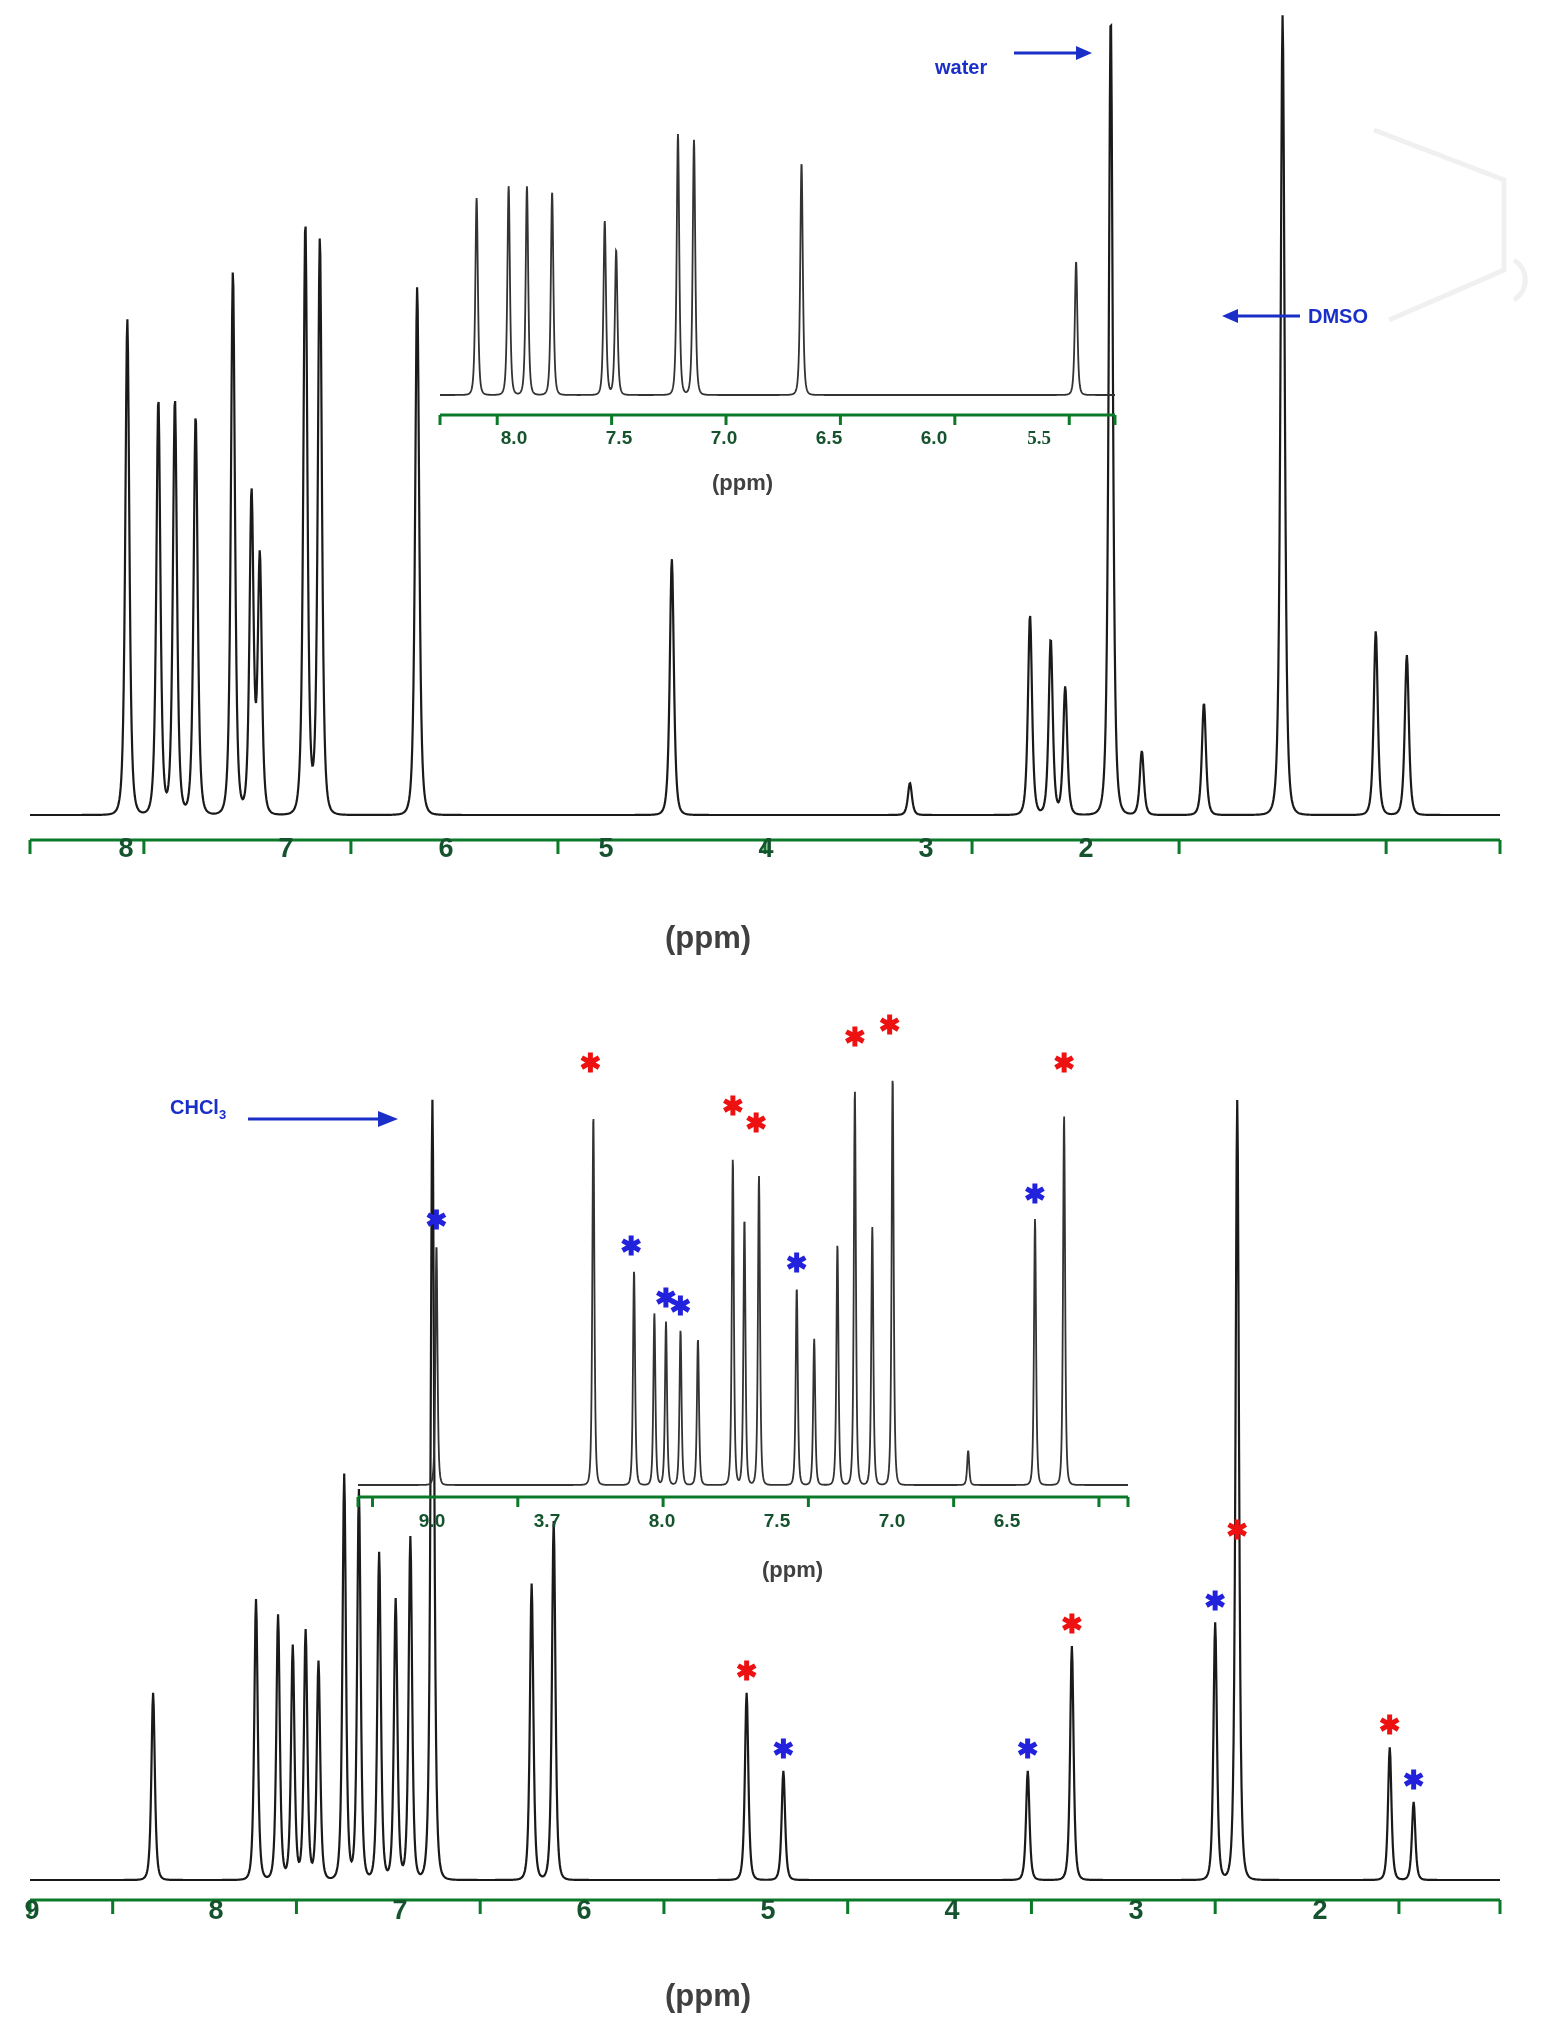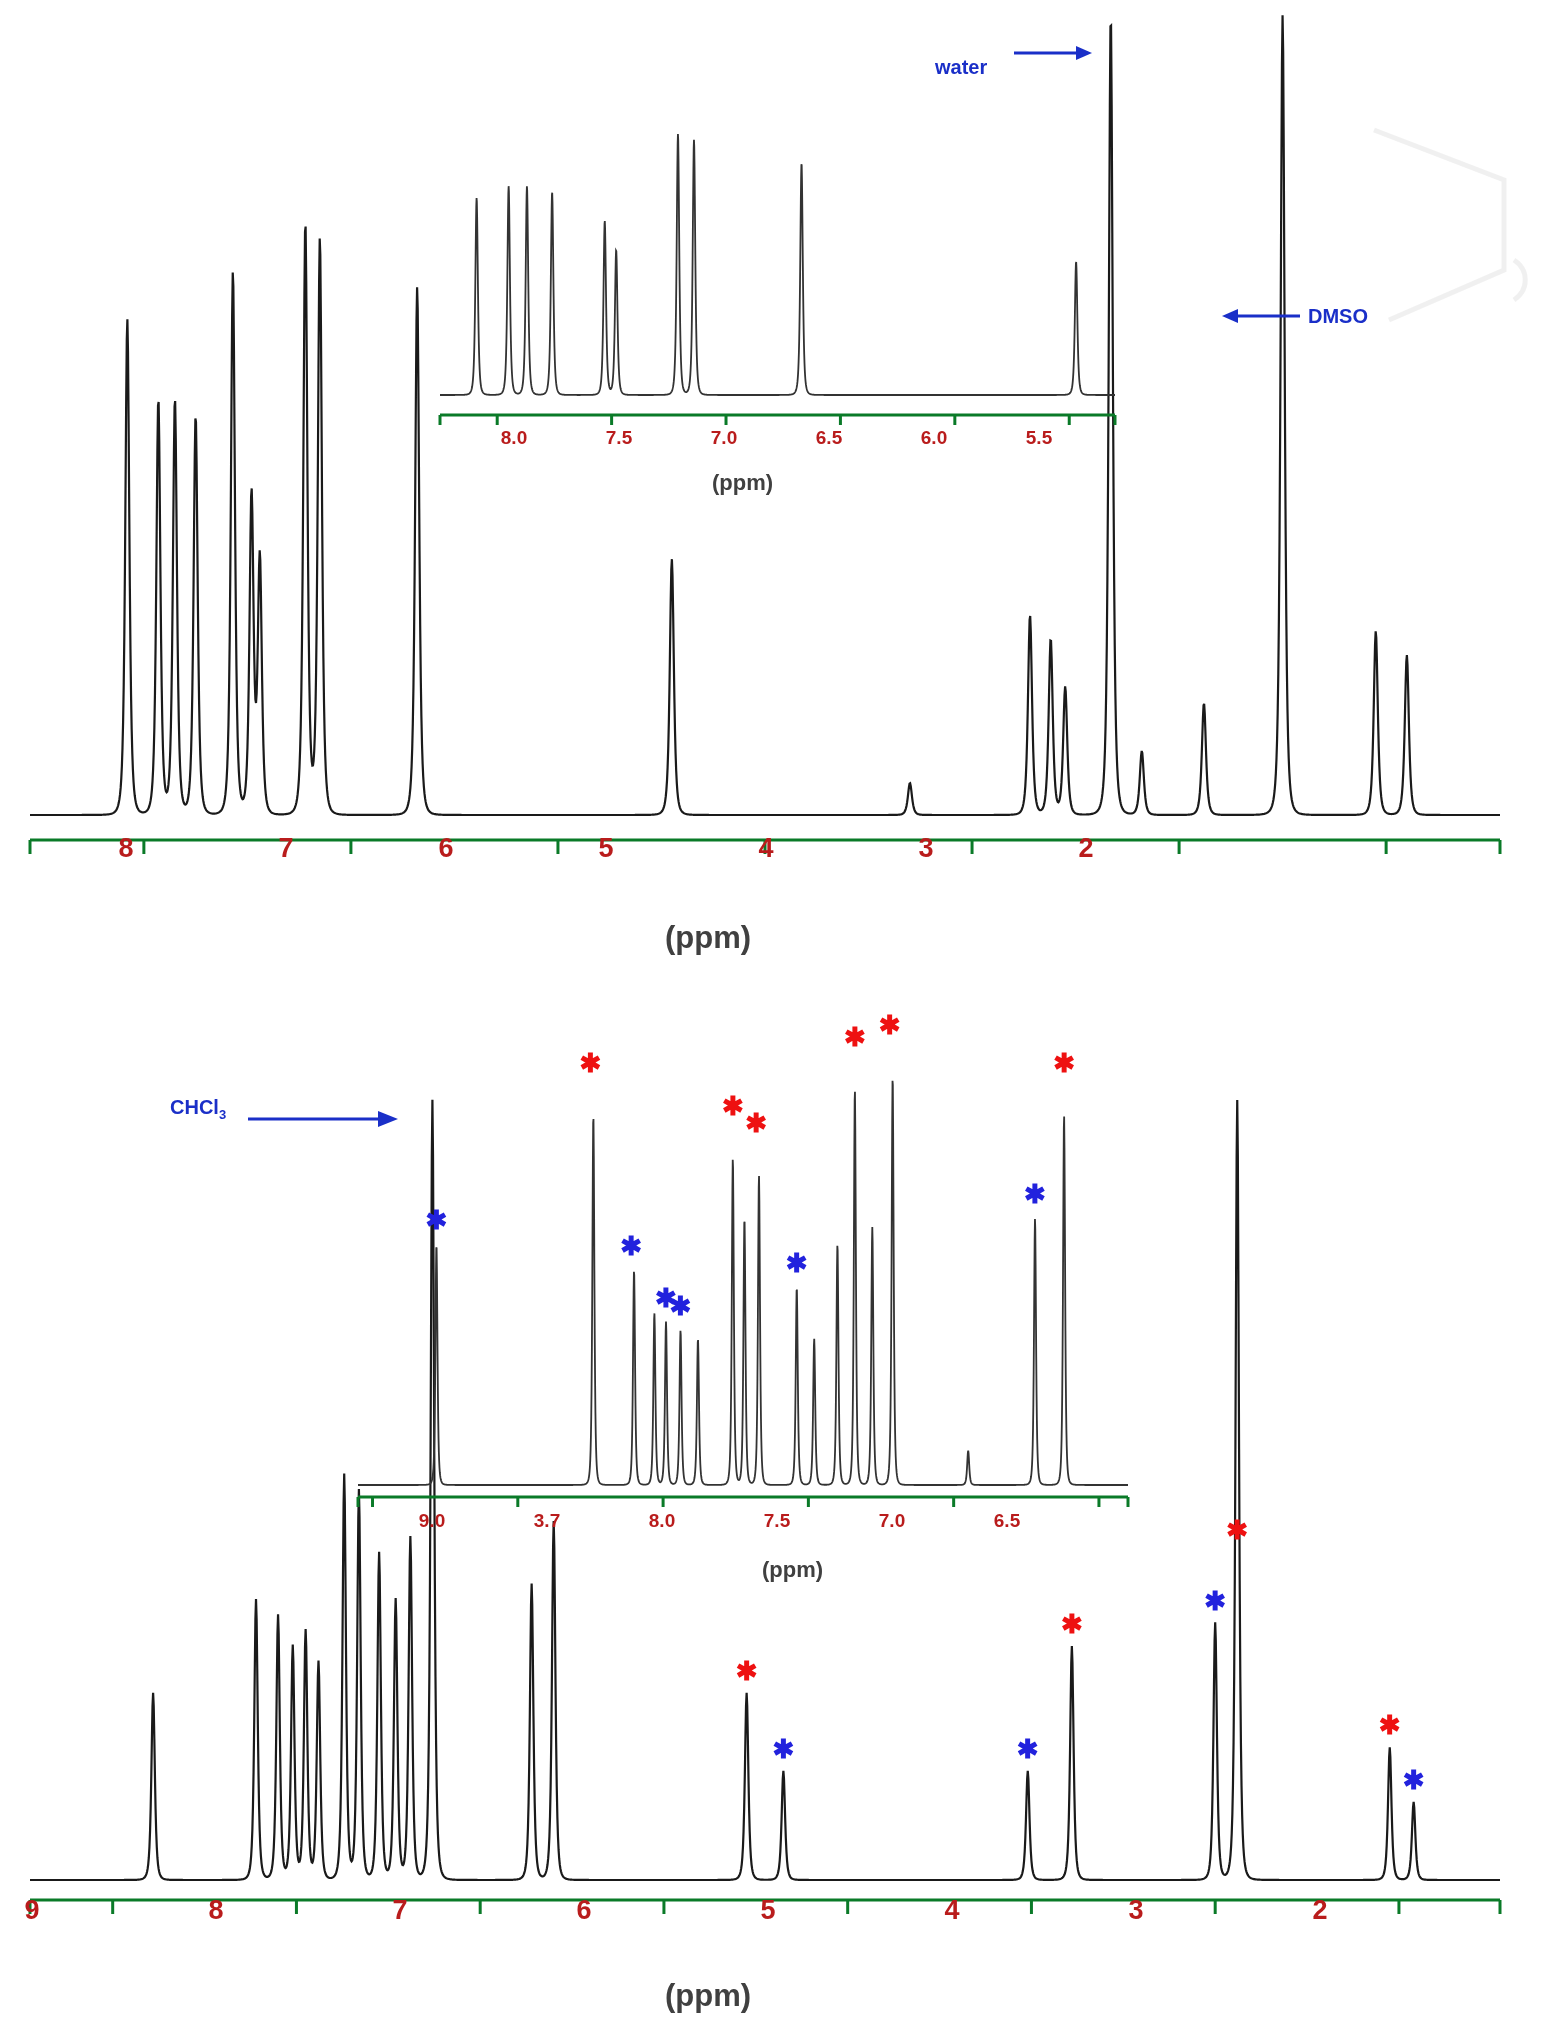--- a/index.html
+++ b/index.html
@@ -36,21 +36,21 @@
     white-space: nowrap;
   }
   .ppm-main {
     font-size: 31px;
   }
   .ppm-inset {
     font-size: 22px;
   }
   .tick-label {
     position: absolute;
-    color: #b91c1c;
+    color: #14532d;
     font-weight: bold;
     font-family: "Liberation Sans", sans-serif;
     white-space: nowrap;
     transform: translateX(-50%);
   }
   .tick-main { font-size: 27px; }
   .tick-inset { font-size: 19px; }
 
   .annot {
     position: absolute;
@@ -138,21 +138,21 @@
   </svg>
   <div class="annot" id="annot-dmso" style="left:1308px; top:305px;">
     <span>DMSO</span>
   </div>
 
   <div class="tick-label tick-inset" style="left:514px; top:427px;">8.0</div>
   <div class="tick-label tick-inset" style="left:619px; top:427px;">7.5</div>
   <div class="tick-label tick-inset" style="left:724px; top:427px;">7.0</div>
   <div class="tick-label tick-inset" style="left:829px; top:427px;">6.5</div>
   <div class="tick-label tick-inset" style="left:934px; top:427px;">6.0</div>
-  <div class="tick-label tick-inset" style="left:1039px; top:427px;">5.5</div>
+  <div class="tick-label tick-inset" style="left:1039px; top:427px;font-family:Liberation Serif, serif;">5.5</div>
   <div class="axis-caption ppm-inset" style="left:712px; top:470px;">(ppm)</div>
 
   <div class="tick-label tick-main" style="left:126px; top:833px;">8</div>
   <div class="tick-label tick-main" style="left:286px; top:833px;">7</div>
   <div class="tick-label tick-main" style="left:446px; top:833px;">6</div>
   <div class="tick-label tick-main" style="left:606px; top:833px;">5</div>
   <div class="tick-label tick-main" style="left:766px; top:833px;">4</div>
   <div class="tick-label tick-main" style="left:926px; top:833px;">3</div>
   <div class="tick-label tick-main" style="left:1086px; top:833px;">2</div>
   <div class="axis-caption ppm-main" style="left:665px; top:920px;">(ppm)</div>

